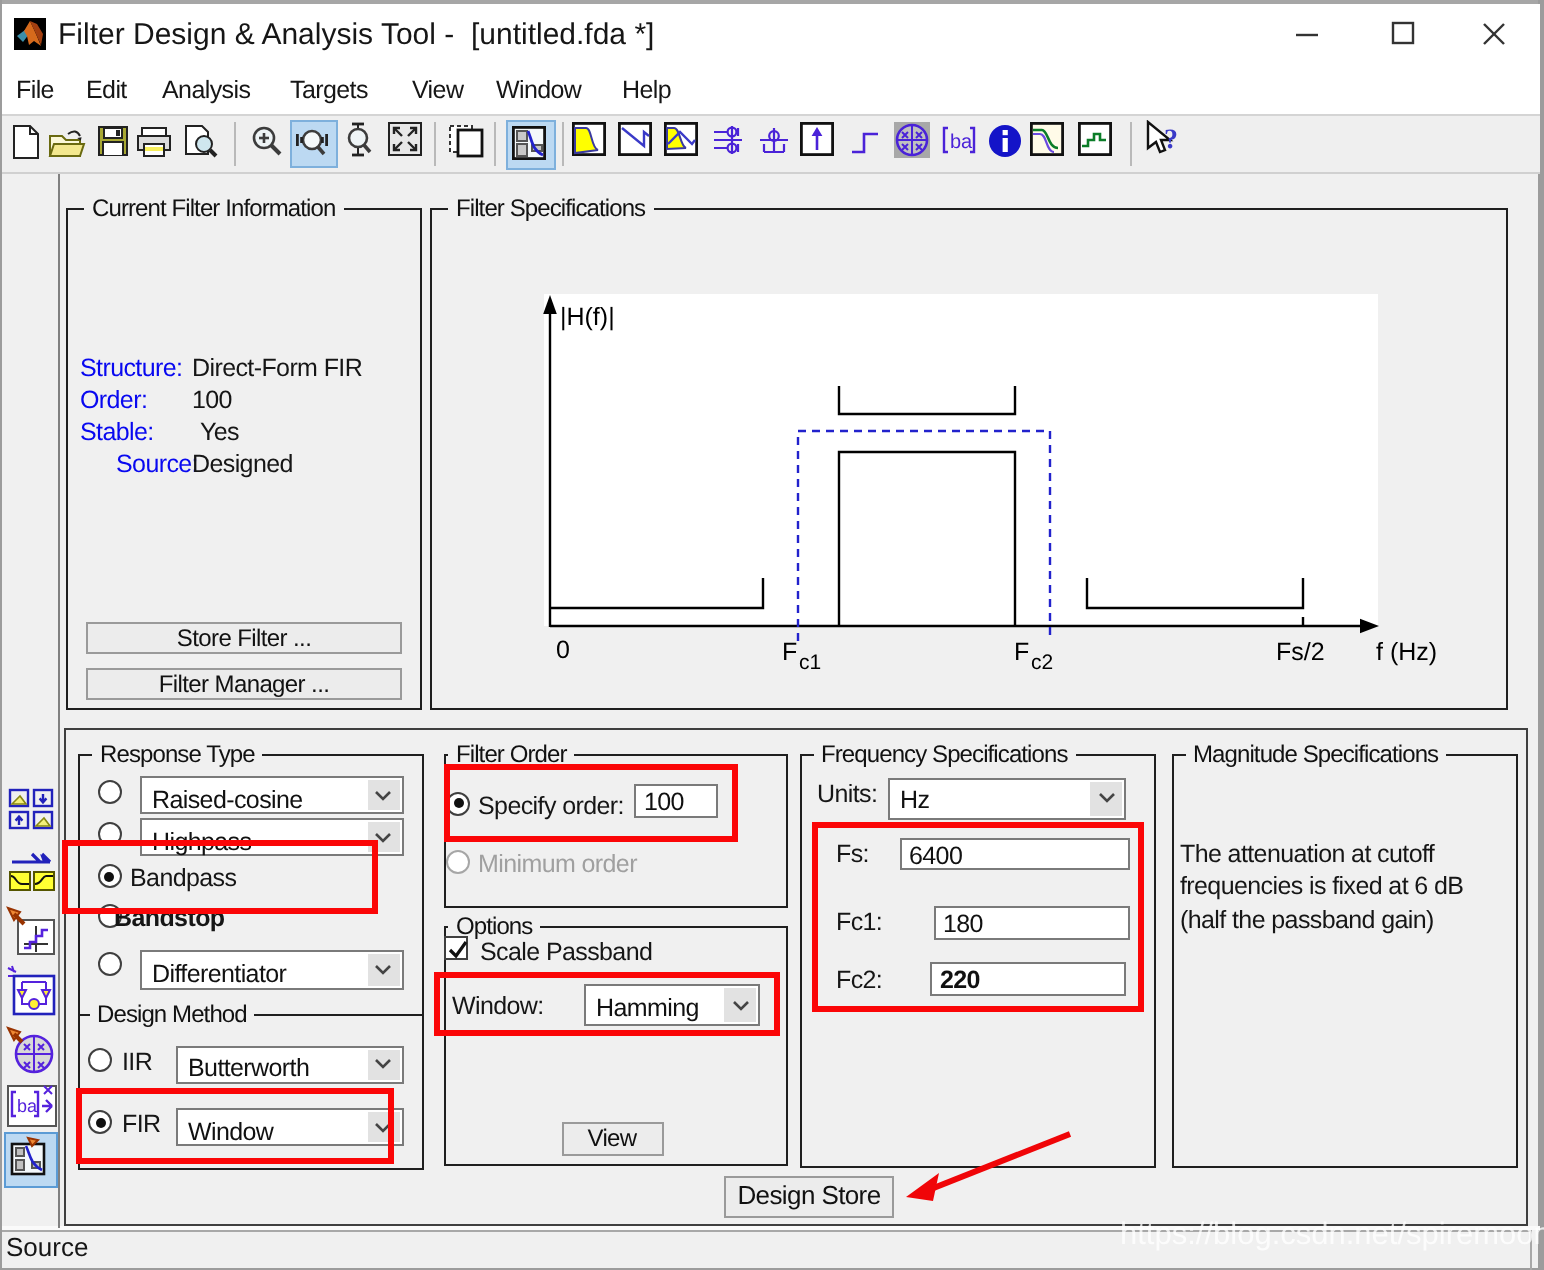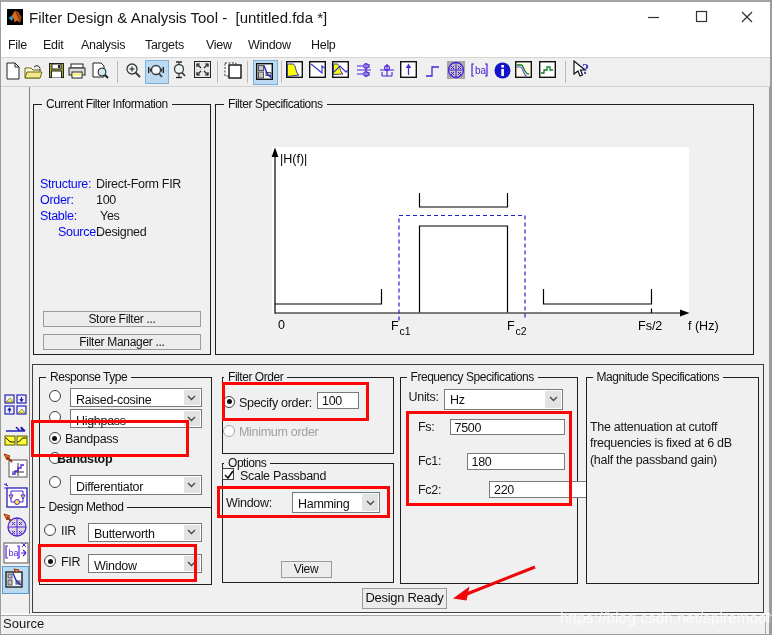--- a/index.html
+++ b/index.html
@@ -400,32 +400,32 @@
 <div class="t" style="left:408.5px;top:391px;">Units:</div>
 <div class="cmb" style="left:444px;top:388.5px;width:117px;height:19.5px;">
     <span class="tx">Hz</span>
     <span class="dd">
       <svg width="9" height="6" viewBox="0 0 9 6">
         <path d="M1 1 L4.5 4.5 L8 1" fill="none" stroke="#444" stroke-width="1.3"></path>
       </svg>
     </span>
   </div>
 <div class="t" style="left:418px;top:420.5px;">Fs:</div>
-<div class="inp" style="left:449.5px;top:418.5px;width:109px;height:14.5px;">7500</div>
+<div class="inp" style="left:449.5px;top:418.5px;width:109px;height:14.5px;">6400</div>
 <div class="t" style="left:418px;top:455px;">Fc1:</div>
 <div class="inp" style="left:466.5px;top:453px;width:92px;height:14.5px;">180</div>
 <div class="t" style="left:418px;top:483.5px;">Fc2:</div>
-<div class="inp" style="left:489px;top:481px;width:92px;height:14.5px;">220</div>
+<div class="inp" style="left:465px;top:481px;width:92px;height:14.5px;font-weight:bold;">220</div>
 
 <div class="gb" style="left:585.5px;top:377px;width:171px;height:205px;">
  <span class="gl" style="left:6px;">Magnitude Specifications</span>
 </div>
 <div class="t" style="left:590px;top:419px;line-height:16.3px;white-space:normal;width:162px;">The attenuation at cutoff<br>frequencies is fixed at 6 dB<br>(half the passband gain)</div>
 
-<div class="btn" style="left:362px;top:588px;width:83px;height:19px;line-height:18px;font-size:13px;">Design Ready</div>
+<div class="btn" style="left:362px;top:588px;width:83px;height:19px;line-height:18px;font-size:13px;">Design Store</div>
 
 <div class="red" style="left:30.5px;top:419.5px;width:158px;height:37.5px;box-sizing:border-box;"></div>
 <div class="red" style="left:221.5px;top:381.5px;width:147.5px;height:39px;box-sizing:border-box;"></div>
 <div class="red" style="left:216.5px;top:485.5px;width:173.5px;height:32px;box-sizing:border-box;"></div>
 <div class="red" style="left:405.5px;top:410.5px;width:166px;height:95.5px;box-sizing:border-box;"></div>
 <div class="red" style="left:38px;top:543.5px;width:158.5px;height:38.5px;box-sizing:border-box;"></div>
 <svg class="a" style="left:448px;top:560px;" width="95" height="45" viewBox="0 0 95 45">
  <line x1="87" y1="7" x2="15" y2="35.5" stroke="#f00508" stroke-width="3"></line>
  <path d="M5 38.5 L21.5 26.5 L18.5 40.5 Z" fill="#f00508"></path>
 </svg>

